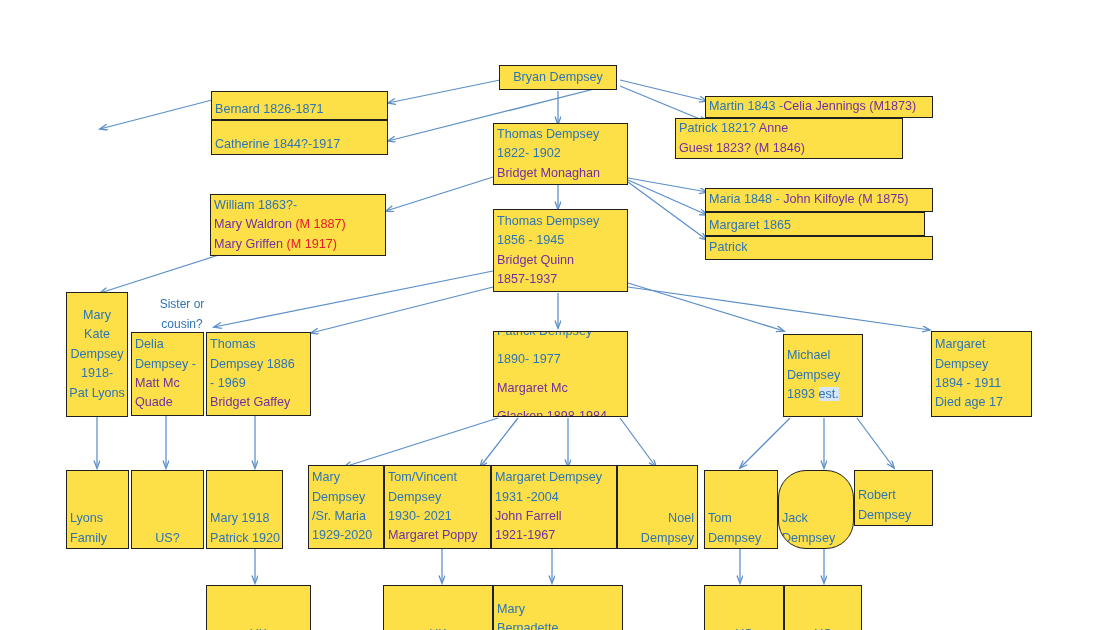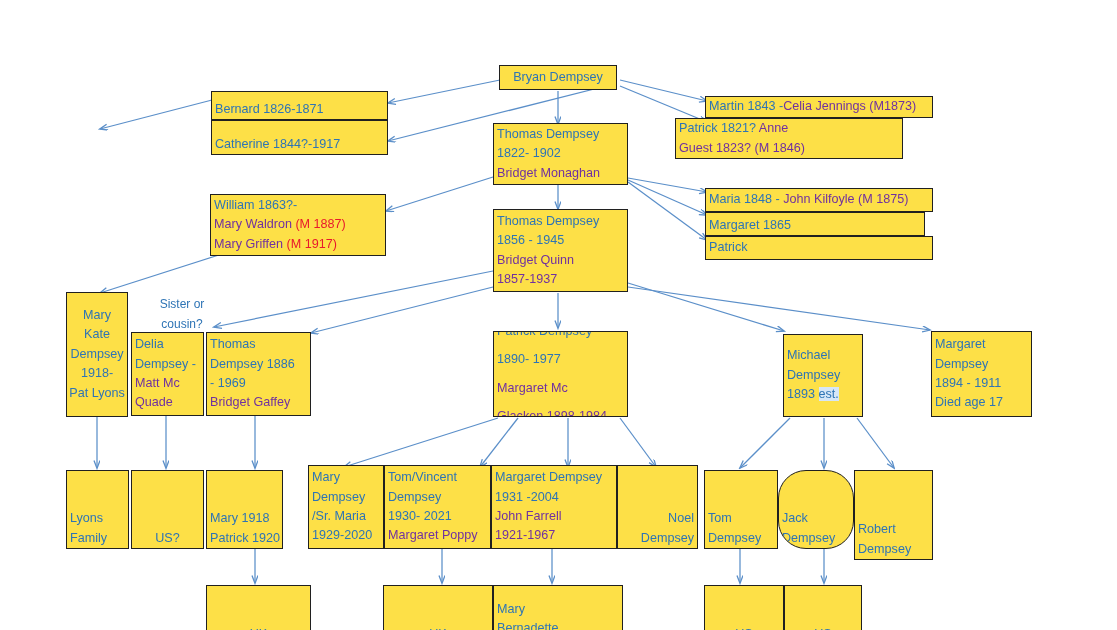--- a/index.html
+++ b/index.html
@@ -274,21 +274,21 @@
   <div class="node bottomed" style="left:704px; top:470px; width:74px; height:79px;">
     <div class="line"><span class="blue">Tom</span></div>
     <div class="line"><span class="blue">Dempsey</span></div>
   </div>
 
   <div class="node bottomed" style="left:778px; top:470px; width:76px; height:79px;border-radius:28px;">
     <div class="line"><span class="blue">Jack</span></div>
     <div class="line"><span class="blue">Dempsey</span></div>
   </div>
 
-  <div class="node bottomed" style="left:854px; top:470px; width:79px; height:90px;">
+  <div class="node bottomed" style="left:854px; top:470px; width:79px; height:56px;">
     <div class="line"><span class="blue">Robert</span></div>
     <div class="line"><span class="blue">Dempsey</span></div>
   </div>
 
   <div class="node center" style="left:206px; top:585px; width:105px; height:60px; justify-content:flex-end;">
     <div class="line"><span class="blue">UK</span></div>
   </div>
 
   <div class="node center" style="left:383px; top:585px; width:110px; height:60px; justify-content:flex-end;">
     <div class="line"><span class="blue">UK</span></div>

